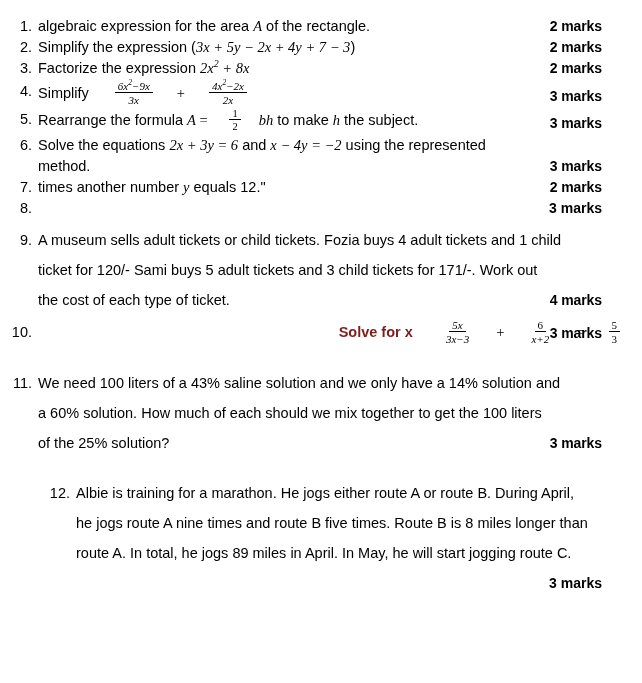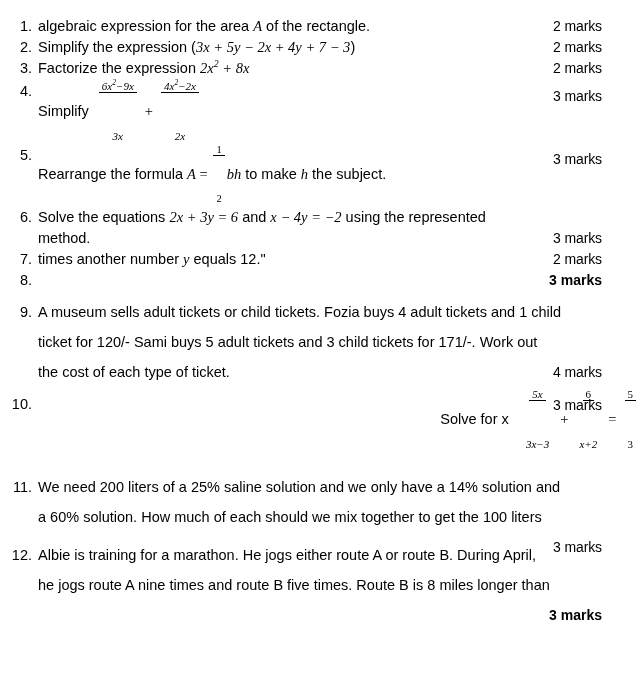--- a/index.html
+++ b/index.html
@@ -46,21 +46,21 @@
   .tight .q-num,
   .tight .q-body { line-height: 21px; }
   
   .loose .q-num { line-height: 30px; }
   .loose .q-body { line-height: 30px; }
 
   .line { position: relative; }
   .marks {
     position: absolute;
     right: 36px;
-    font-weight: normal;
+    font-weight: bold;
     font-size: 14px;
     letter-spacing: -0.1px;
     white-space: nowrap;
   }
   .marks-own {
     display: block;
     text-align: right;
     padding-right: 36px;
     font-weight: bold;
     font-size: 14px;
@@ -72,24 +72,23 @@
   .mn { font-family: "Liberation Serif", serif; font-style: normal; }
   .mop { font-family: "Liberation Serif", serif; font-style: normal; padding: 0 2px; }
   .sup { font-size: 0.68em; vertical-align: super; line-height: 0; }
 
   .frac {
     display: inline-flex;
     flex-direction: column;
     align-items: center;
     vertical-align: middle;
     font-family: "Liberation Serif", serif;
-    margin: 0 2px;
+    margin: 0 18px;
     position: relative;
     top: -1px;
-    gap: 36px;
   }
   .frac .num,
   .frac .den {
     display: block;
     font-size: 11px;
     line-height: 12px;
     padding: 0 3px;
     white-space: nowrap;
   }
   .frac .num { border-bottom: 1.3px solid #000; }
@@ -98,21 +97,21 @@
   .frac-sm { font-size: 1em; }
   .frac-sm .num, .frac-sm .den {
     font-size: 10.5px;
     line-height: 11px;
   }
 
   
   .mathline { line-height: 30px; }
   .mathline-10 { line-height: 30px; text-align: right; }
 
-  .soft { color: #000000; }
+  .soft { color: #7f1d1d; font-weight: bold; }
 </style>
 </head>
 <body>
 
 <div class="sheet">
 
   <div class="q tight" style="margin-top:16px;">
     <div class="q-num">1.</div>
     <div class="q-body">
       <div class="line">
@@ -238,32 +237,34 @@
           <span class="den mn">3</span>
         </span>
         <span class="marks" style="top:1px;">3 marks</span>
       </div>
     </div>
   </div>
 
   <div class="q loose" style="margin-top:21px;">
     <div class="q-num">11.</div>
     <div class="q-body">
-      <div class="line">We need 200 liters of a 25% saline solution and we only have a 14% solution and</div>
+      <div class="line">We need 100 liters of a 43% saline solution and we only have a 14% solution and</div>
       <div class="line">a 60% solution. How much of each should we mix together to get the 100 liters</div>
       <div class="line">
+        <span>of the 25% solution?</span>
         <span class="marks">3 marks</span>
       </div>
     </div>
   </div>
 
-  <div class="q loose" style="margin-top:8px;">
+  <div class="q loose" style="margin-top:20px;padding-left:38px;">
     <div class="q-num">12.</div>
     <div class="q-body">
       <div class="line">Albie is training for a marathon. He jogs either route A or route B. During April,</div>
       <div class="line">he jogs route A nine times and route B five times. Route B is 8 miles longer than</div>
+      <div class="line">route A. In total, he jogs 89 miles in April. In May, he will start jogging route C.</div>
       <div class="line">
         <span class="marks-own">3 marks</span>
       </div>
     </div>
   </div>
 
 </div>
 
 </body></html>

